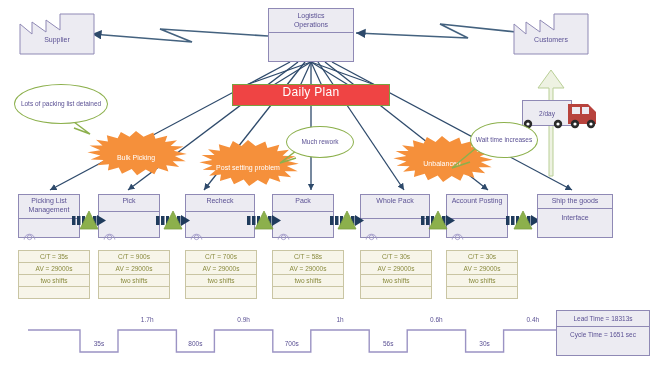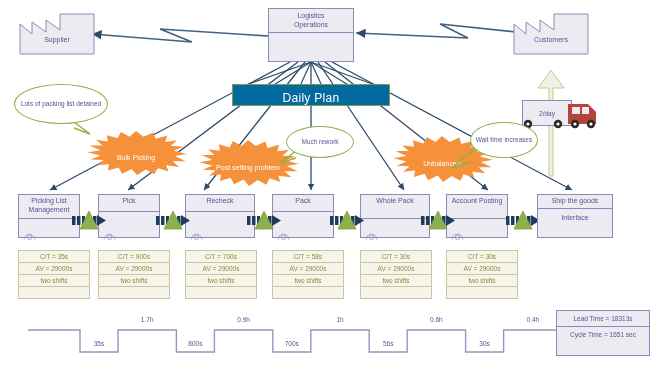--- a/index.html
+++ b/index.html
@@ -35,25 +35,25 @@
 
   
   .factory{position:absolute;}
   .factory .lbl{
     position:absolute;left:0;right:0;top:26px;
     text-align:center;font-size:7px;color:#5b5194;
   }
 
   
   .dailyplan{
-    background:#0369a1;
+    background:#ef4444;
     border:1px solid #7ba03f;
     color:#ffffff;
     font-size:12px;
-    display:flex;align-items:flex-end;justify-content:center;
+    display:flex;align-items:flex-start;justify-content:center;
     letter-spacing:.3px;
   }
 
   
   .burst{
     position:absolute;
     background:#f5903b;
     color:#ffffff;
     font-size:7px;
     display:flex;align-items:center;justify-content:center;

